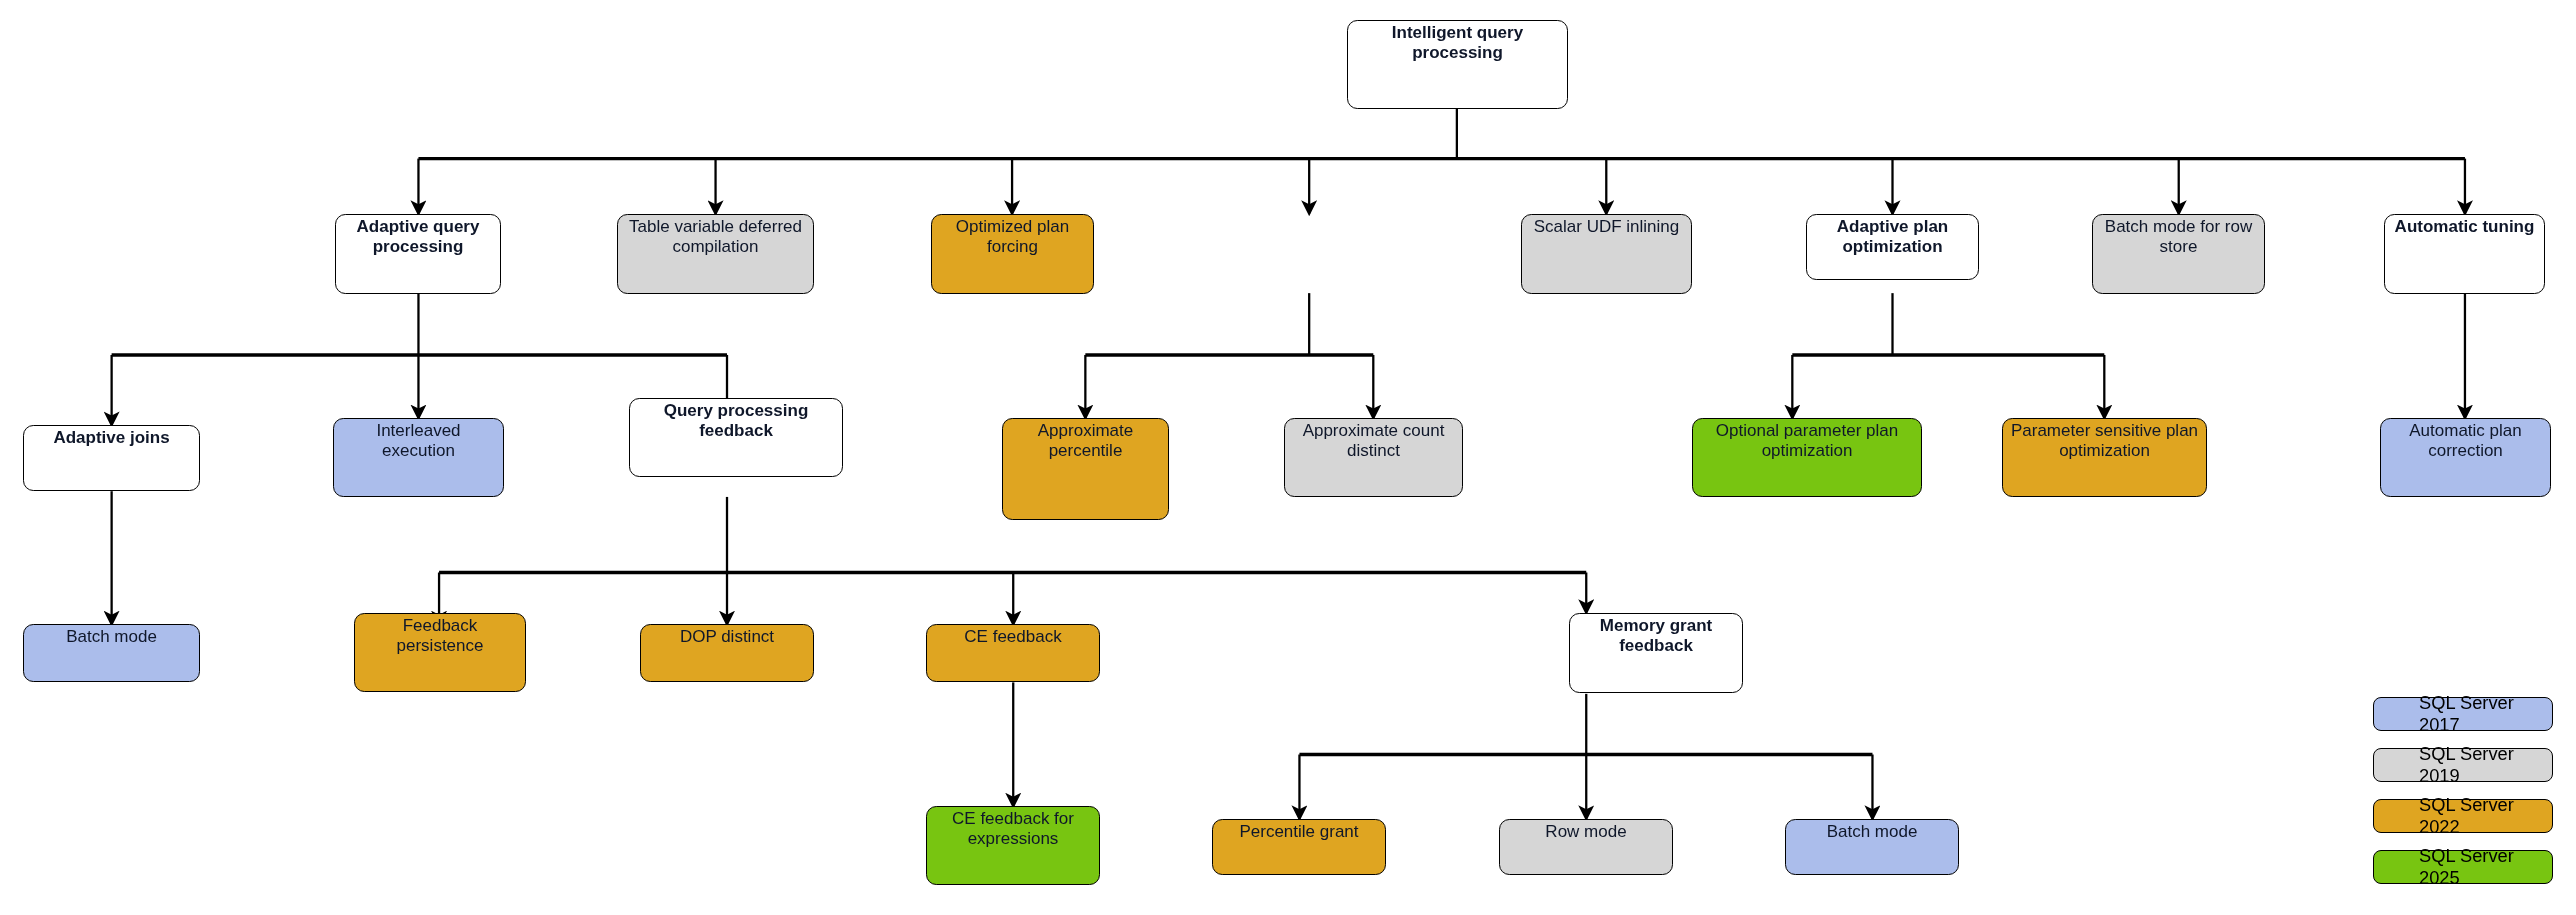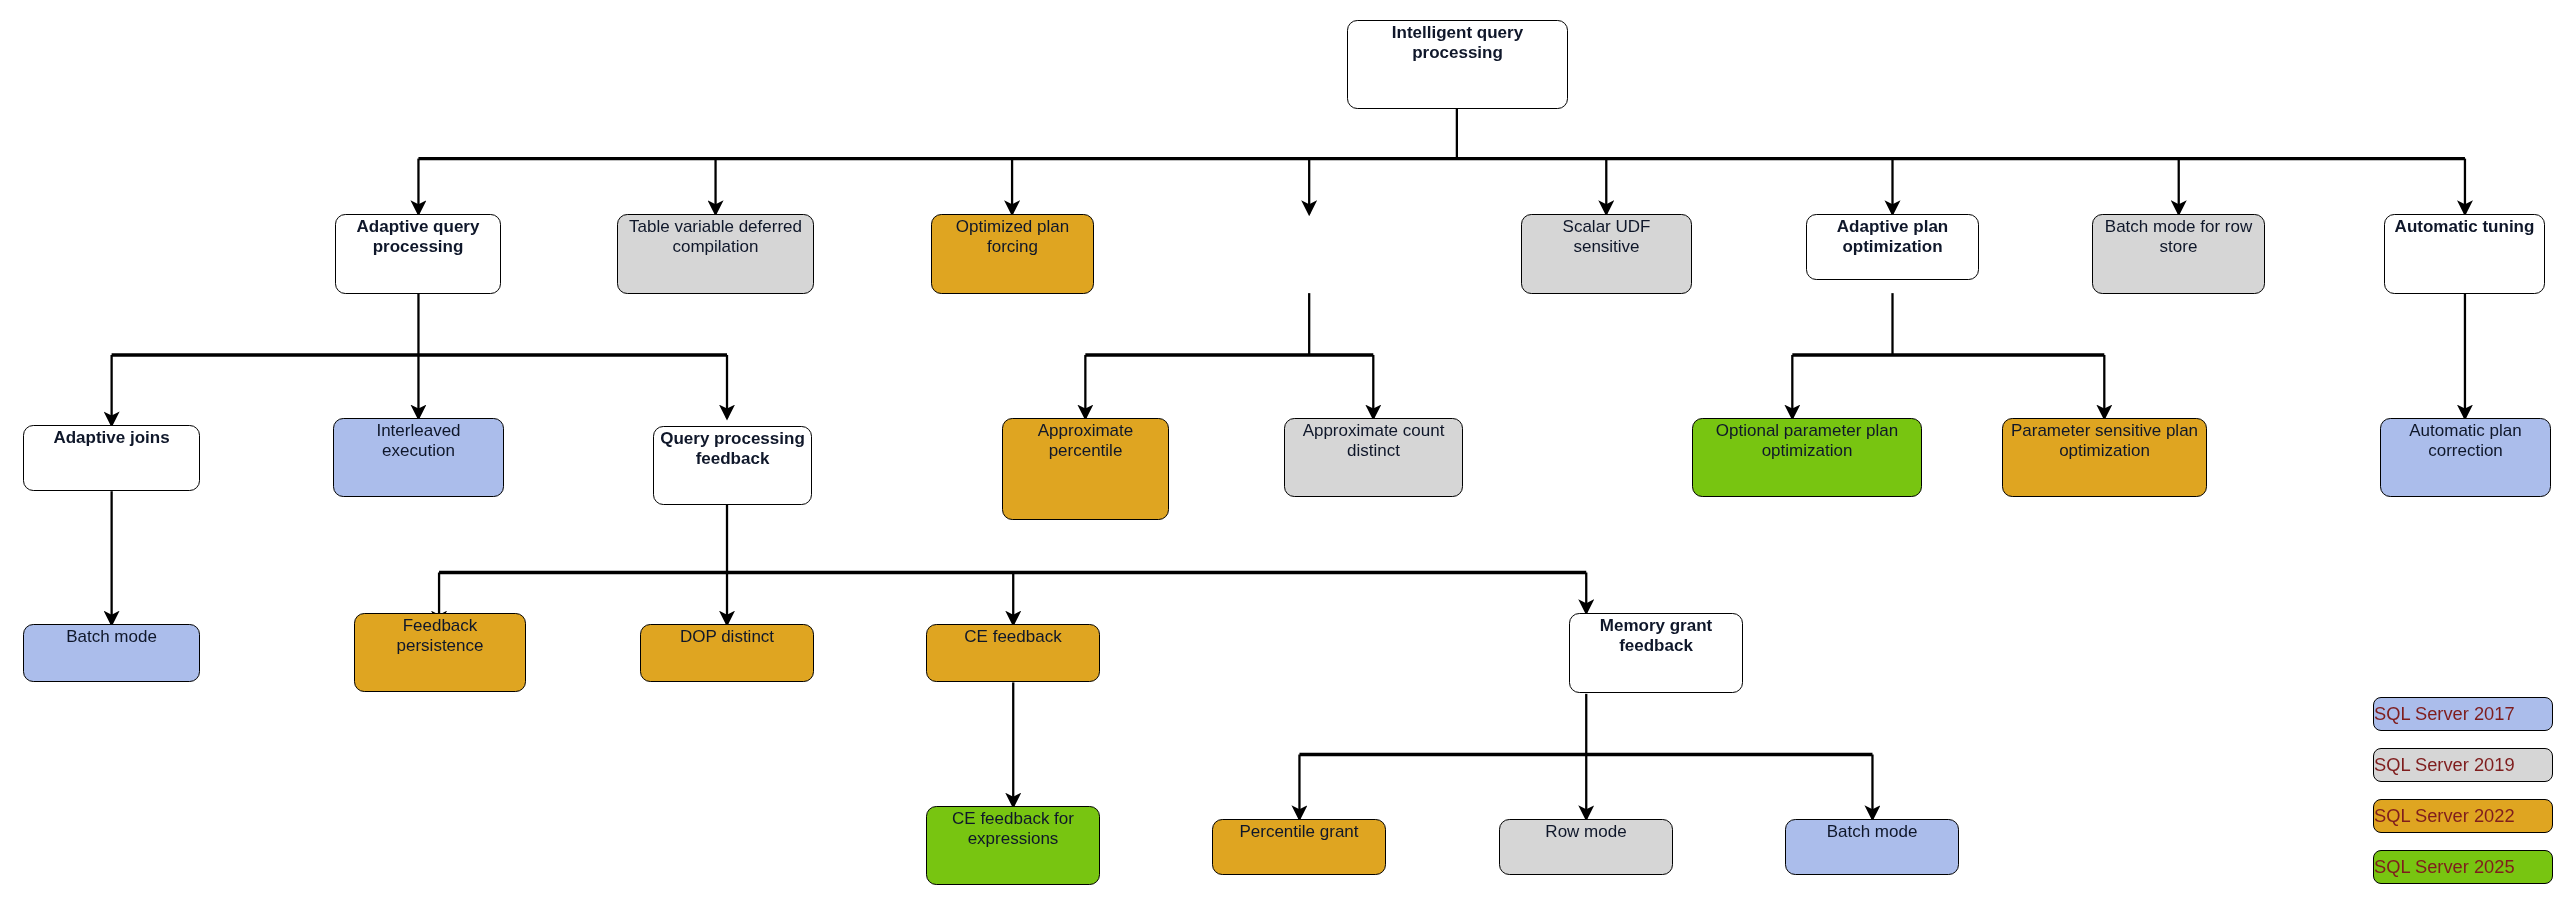--- a/index.html
+++ b/index.html
@@ -53,22 +53,23 @@
   .legend-item {
     box-sizing: border-box;
     border: 1.7px solid #000000;
     border-radius: 8px;
     height: 34px;
     width: 180px;
     display: flex;
     align-items: center;
     justify-content: flex-start;
     font-size: 18.3px;
-    color: #7f1d1d;
+    color: #000000;
     margin-bottom: 17px;
+    padding-left: 45px;
   }
   .legend-item:last-child { margin-bottom: 12px; }
 </style>
 </head>
 <body>
 
 <div id="stage">
 
   <svg id="edges" viewBox="0 0 4500 1600" xmlns="http://www.w3.org/2000/svg">
     <defs>
@@ -138,21 +139,21 @@
   <div class="node fill-gray" style="left:617px; top:214px; width:197px; height:80px;">
     <span class="lbl">Table variable deferred compilation</span>
   </div>
 
   <div class="node fill-amber" style="left:931px; top:214px; width:163px; height:80px;">
     <span class="lbl">Optimized plan forcing</span>
   </div>
 
 
   <div class="node fill-gray" style="left:1521px; top:214px; width:171px; height:80px;">
-    <span class="lbl">Scalar UDF sensitive</span>
+    <span class="lbl">Scalar UDF inlining</span>
   </div>
 
   <div class="node fill-white bold" style="left:1806px; top:214px; width:173px; height:66px;">
     <span class="lbl">Adaptive plan optimization</span>
   </div>
 
   <div class="node fill-gray" style="left:2092px; top:214px; width:173px; height:80px;">
     <span class="lbl">Batch mode for row store</span>
   </div>
 
@@ -161,21 +162,21 @@
   </div>
 
   <div class="node fill-white bold" style="left:23px; top:425px; width:177px; height:66px;">
     <span class="lbl">Adaptive joins</span>
   </div>
 
   <div class="node fill-blue" style="left:333px; top:418px; width:171px; height:79px;">
     <span class="lbl">Interleaved execution</span>
   </div>
 
-  <div class="node fill-white bold" style="left:629px; top:426px; width:159px; height:79px;margin-left:24px;">
+  <div class="node fill-white bold" style="left:629px; top:398px; width:214px; height:79px;">
     <span class="lbl">Query processing feedback</span>
   </div>
 
   <div class="node fill-amber" style="left:1002px; top:418px; width:167px; height:102px;">
     <span class="lbl">Approximate percentile</span>
   </div>
 
   <div class="node fill-gray" style="left:1284px; top:418px; width:179px; height:79px;">
     <span class="lbl">Approximate count distinct</span>
   </div>

